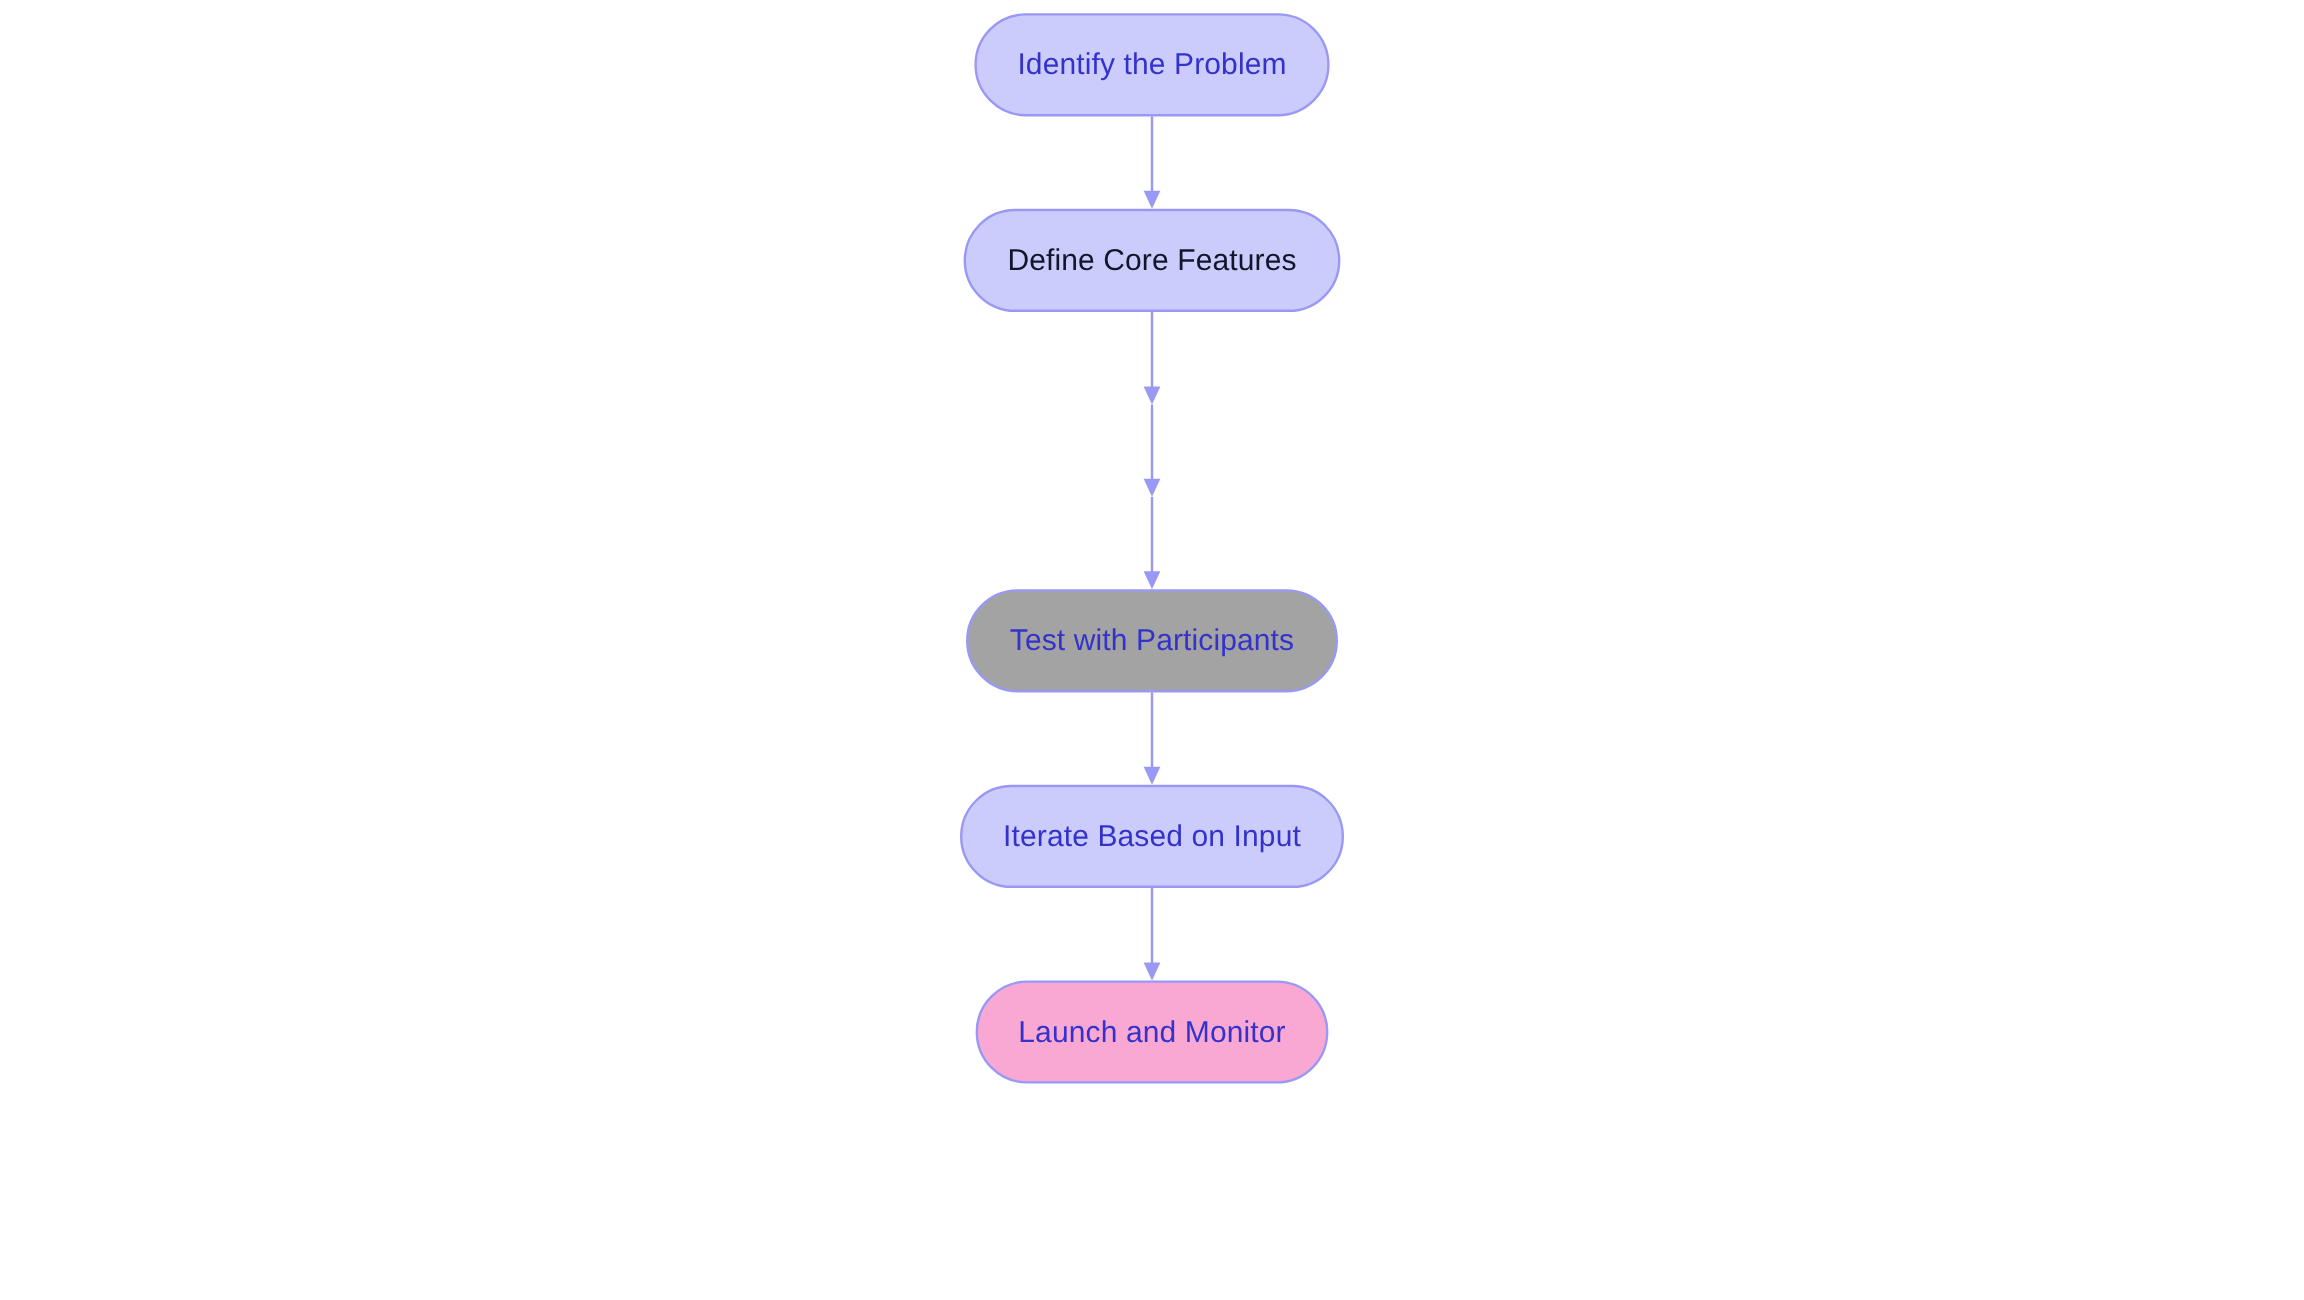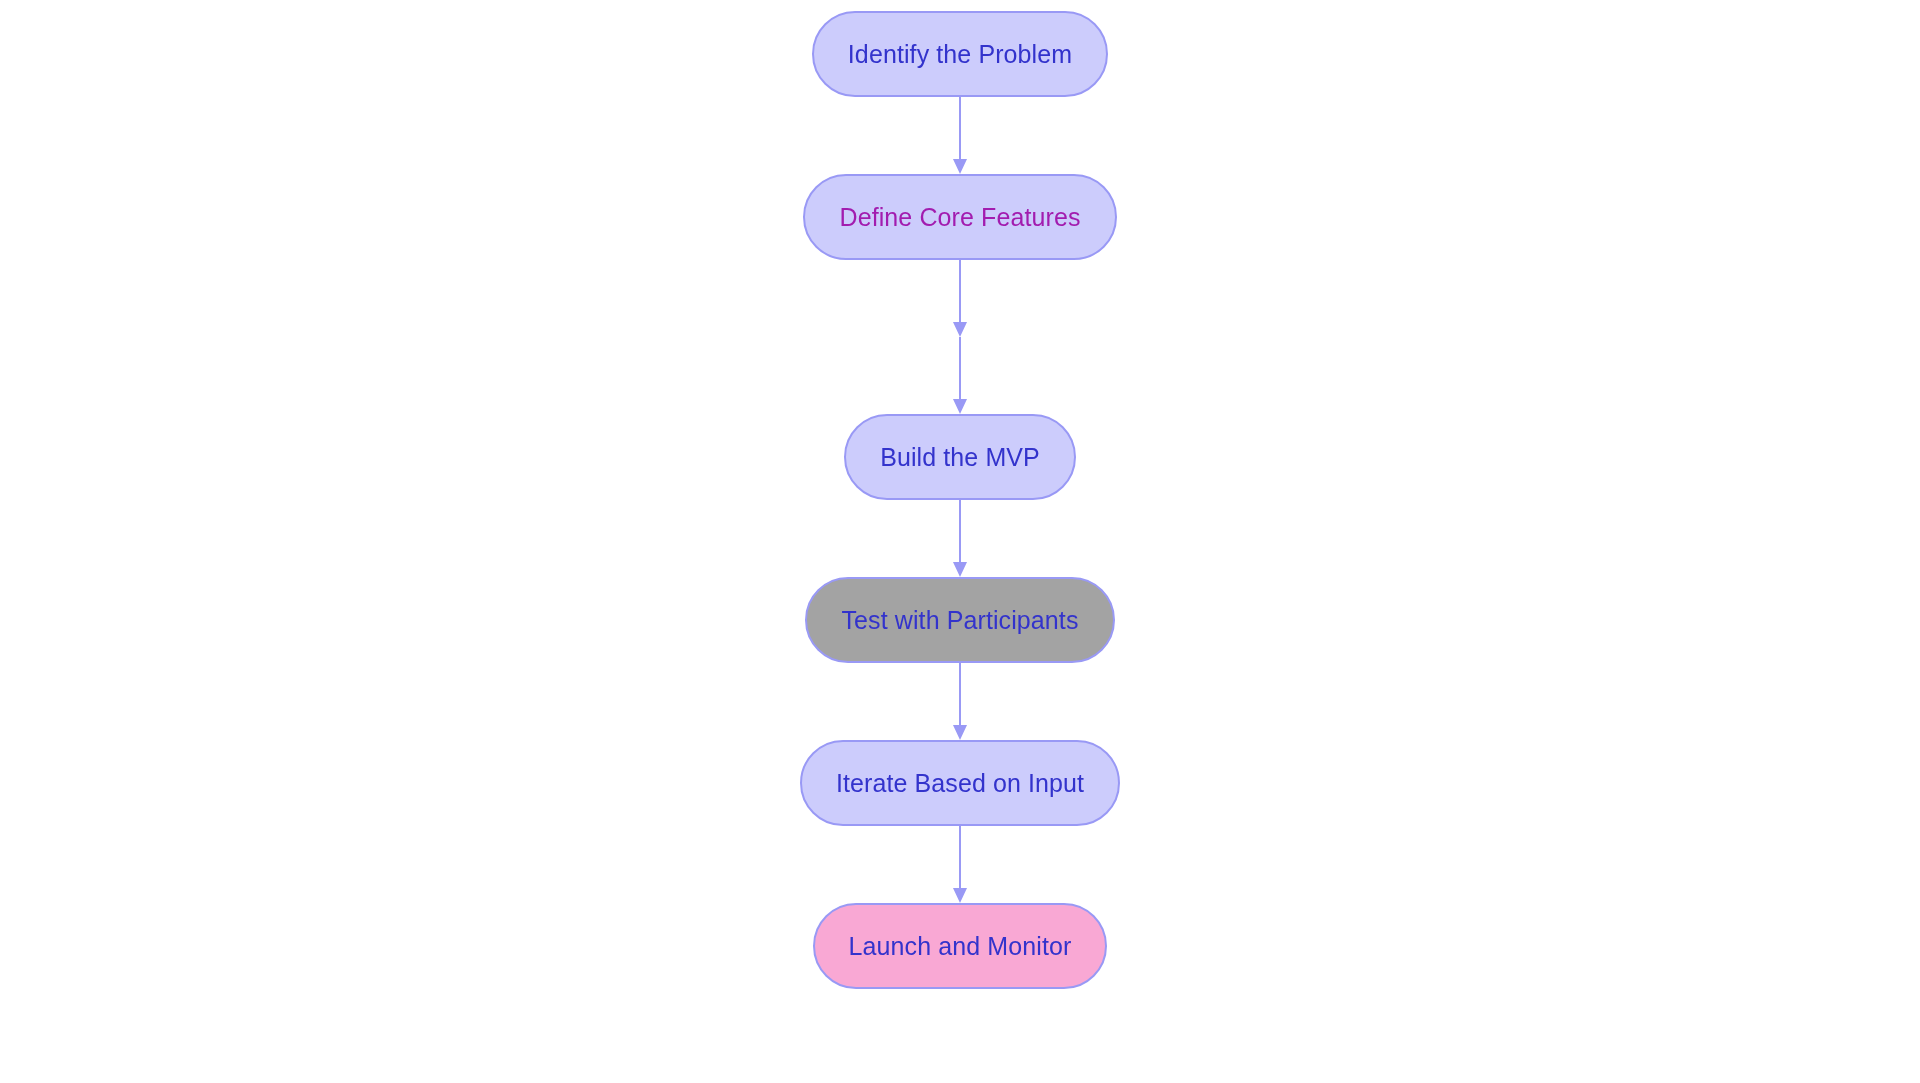--- a/index.html
+++ b/index.html
@@ -99,37 +99,34 @@
     <div class="node" style="background: rgb(204, 204, 252); border-color: rgb(153, 153, 245);">
       <span class="node-label" style="color: rgb(51, 51, 204);">Identify the Problem</span>
     </div>
 
     <div class="connector">
       <span class="shaft" style="background: rgb(153, 153, 245);"></span>
       <span class="arrowhead" style="border-top-color: rgb(153, 153, 245);"></span>
     </div>
 
     <div class="node" style="background: rgb(204, 204, 252); border-color: rgb(153, 153, 245);">
-      <span class="node-label" style="color: #a21caf;">Define Core Features</span>
+      <span class="node-label" style="color: #0f172a;">Define Core Features</span>
     </div>
 
     <div class="connector">
       <span class="shaft" style="background: rgb(153, 153, 245);"></span>
       <span class="arrowhead" style="border-top-color: rgb(153, 153, 245);"></span>
     </div>
 
 
     <div class="connector">
       <span class="shaft" style="background: rgb(153, 153, 245);"></span>
       <span class="arrowhead" style="border-top-color: rgb(153, 153, 245);"></span>
     </div>
 
-    <div class="node" style="background: rgb(204, 204, 252); border-color: rgb(153, 153, 245);">
-      <span class="node-label" style="color: rgb(51, 51, 204);">Build the MVP</span>
-    </div>
 
     <div class="connector">
       <span class="shaft" style="background: rgb(153, 153, 245);"></span>
       <span class="arrowhead" style="border-top-color: rgb(153, 153, 245);"></span>
     </div>
 
     <div class="node" style="background: #a3a3a3; border-color: rgb(153, 153, 245);">
       <span class="node-label" style="color: rgb(51, 51, 204);">Test with Participants</span>
     </div>
 

